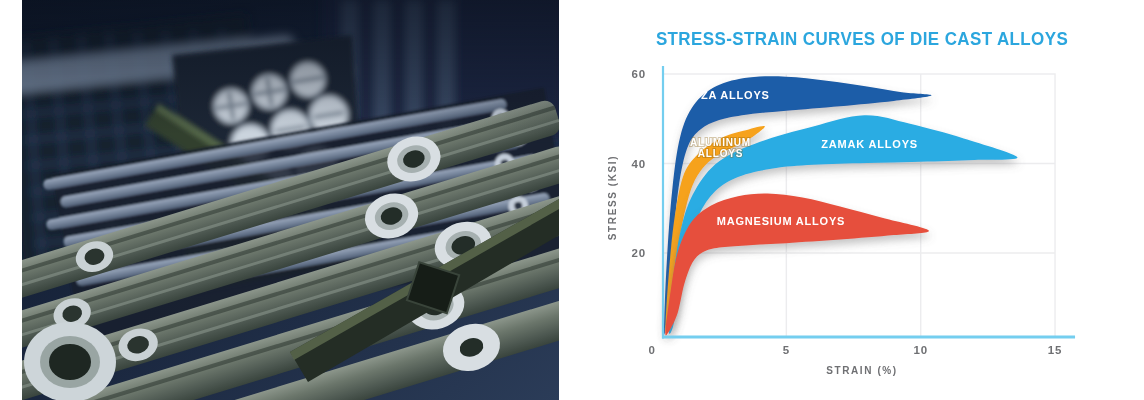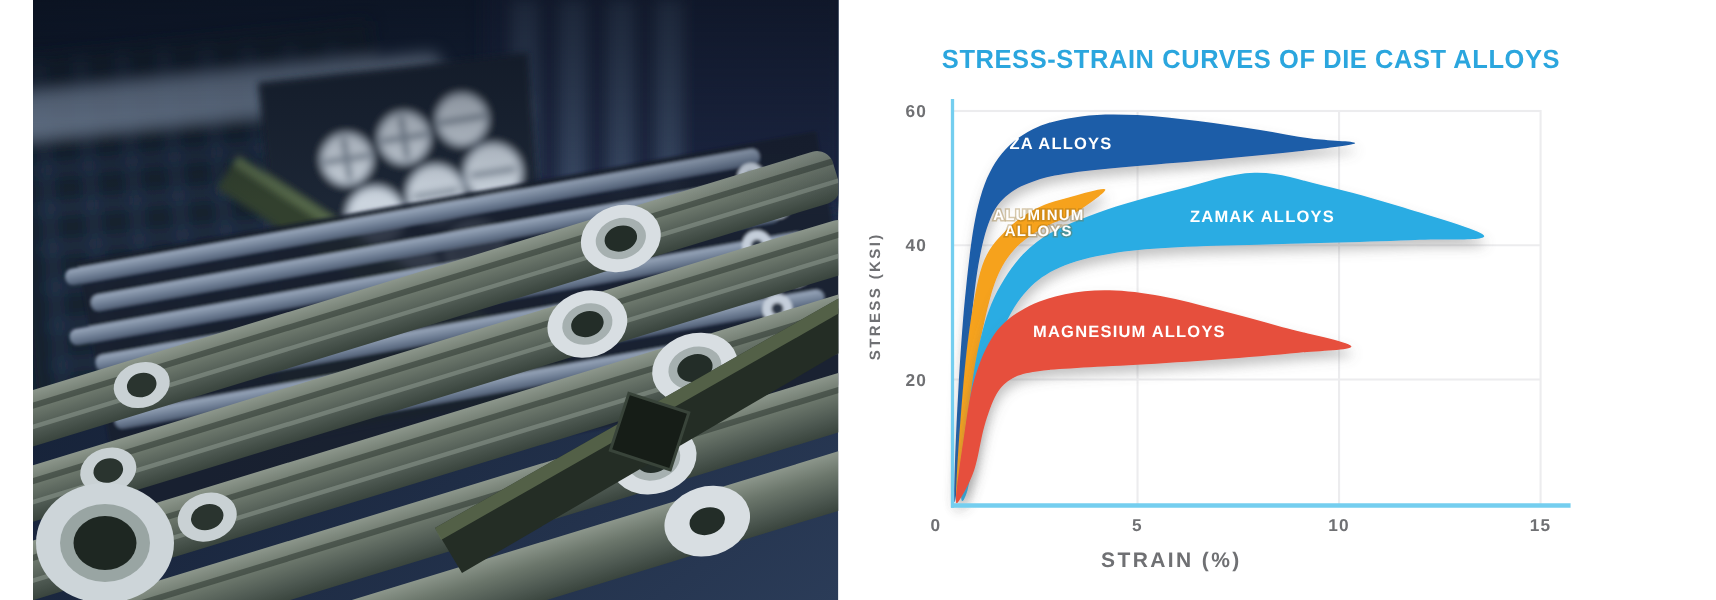--- a/index.html
+++ b/index.html
@@ -4,35 +4,35 @@
 <style>
   html,body{margin:0;padding:0;background:#ffffff;}
   .banner{
     position:relative; width:1144px; height:400px; overflow:hidden;
     background:#ffffff; font-family:"Liberation Sans", sans-serif;
   }
   
   .photo-panel{position:absolute; left:22px; top:0; width:537px; height:400px; overflow:hidden;}
   .photo-panel svg{display:block;}
   
-  .chart-panel{position:absolute; left:572px; top:0; width:544px; height:400px;}
+  .chart-panel{position:absolute; left:600px; top:0; width:544px; height:400px;}
   .chart-title{
     position:absolute; left:0; top:29px; width:524px; text-align:center;
     font-size:17.5px; font-weight:bold; letter-spacing:.4px;
     transform:scaleX(.97); transform-origin:center;
   }
   .chart-svg{position:absolute; left:0; top:0;}
   .ylabel{
     position:absolute; left:-78px; top:192px; width:180px; text-align:center;
     transform:rotate(-90deg); transform-origin:center;
     font-size:10px; font-weight:bold; letter-spacing:1.6px;
   }
   .xlabel{
-    position:absolute; left:162px; top:365px; width:200px; text-align:left;
-    font-size:14px; font-weight:bold; letter-spacing:1.6px;
+    position:absolute; left:162px; top:365px; width:200px; text-align:center;
+    font-size:10px; font-weight:bold; letter-spacing:1.6px;
   }
   .chart-note{
     position:absolute; left:349px; top:276px; width:130px;
     font-size:9.8px; line-height:11.7px; font-weight:bold; letter-spacing:.2px;
     white-space:pre-line;
   }
   .band-label{ font-weight:bold; letter-spacing:.8px; paint-order:stroke; }
   .tick-label{ font-weight:bold; letter-spacing:.8px; }
 </style>
 </head>

